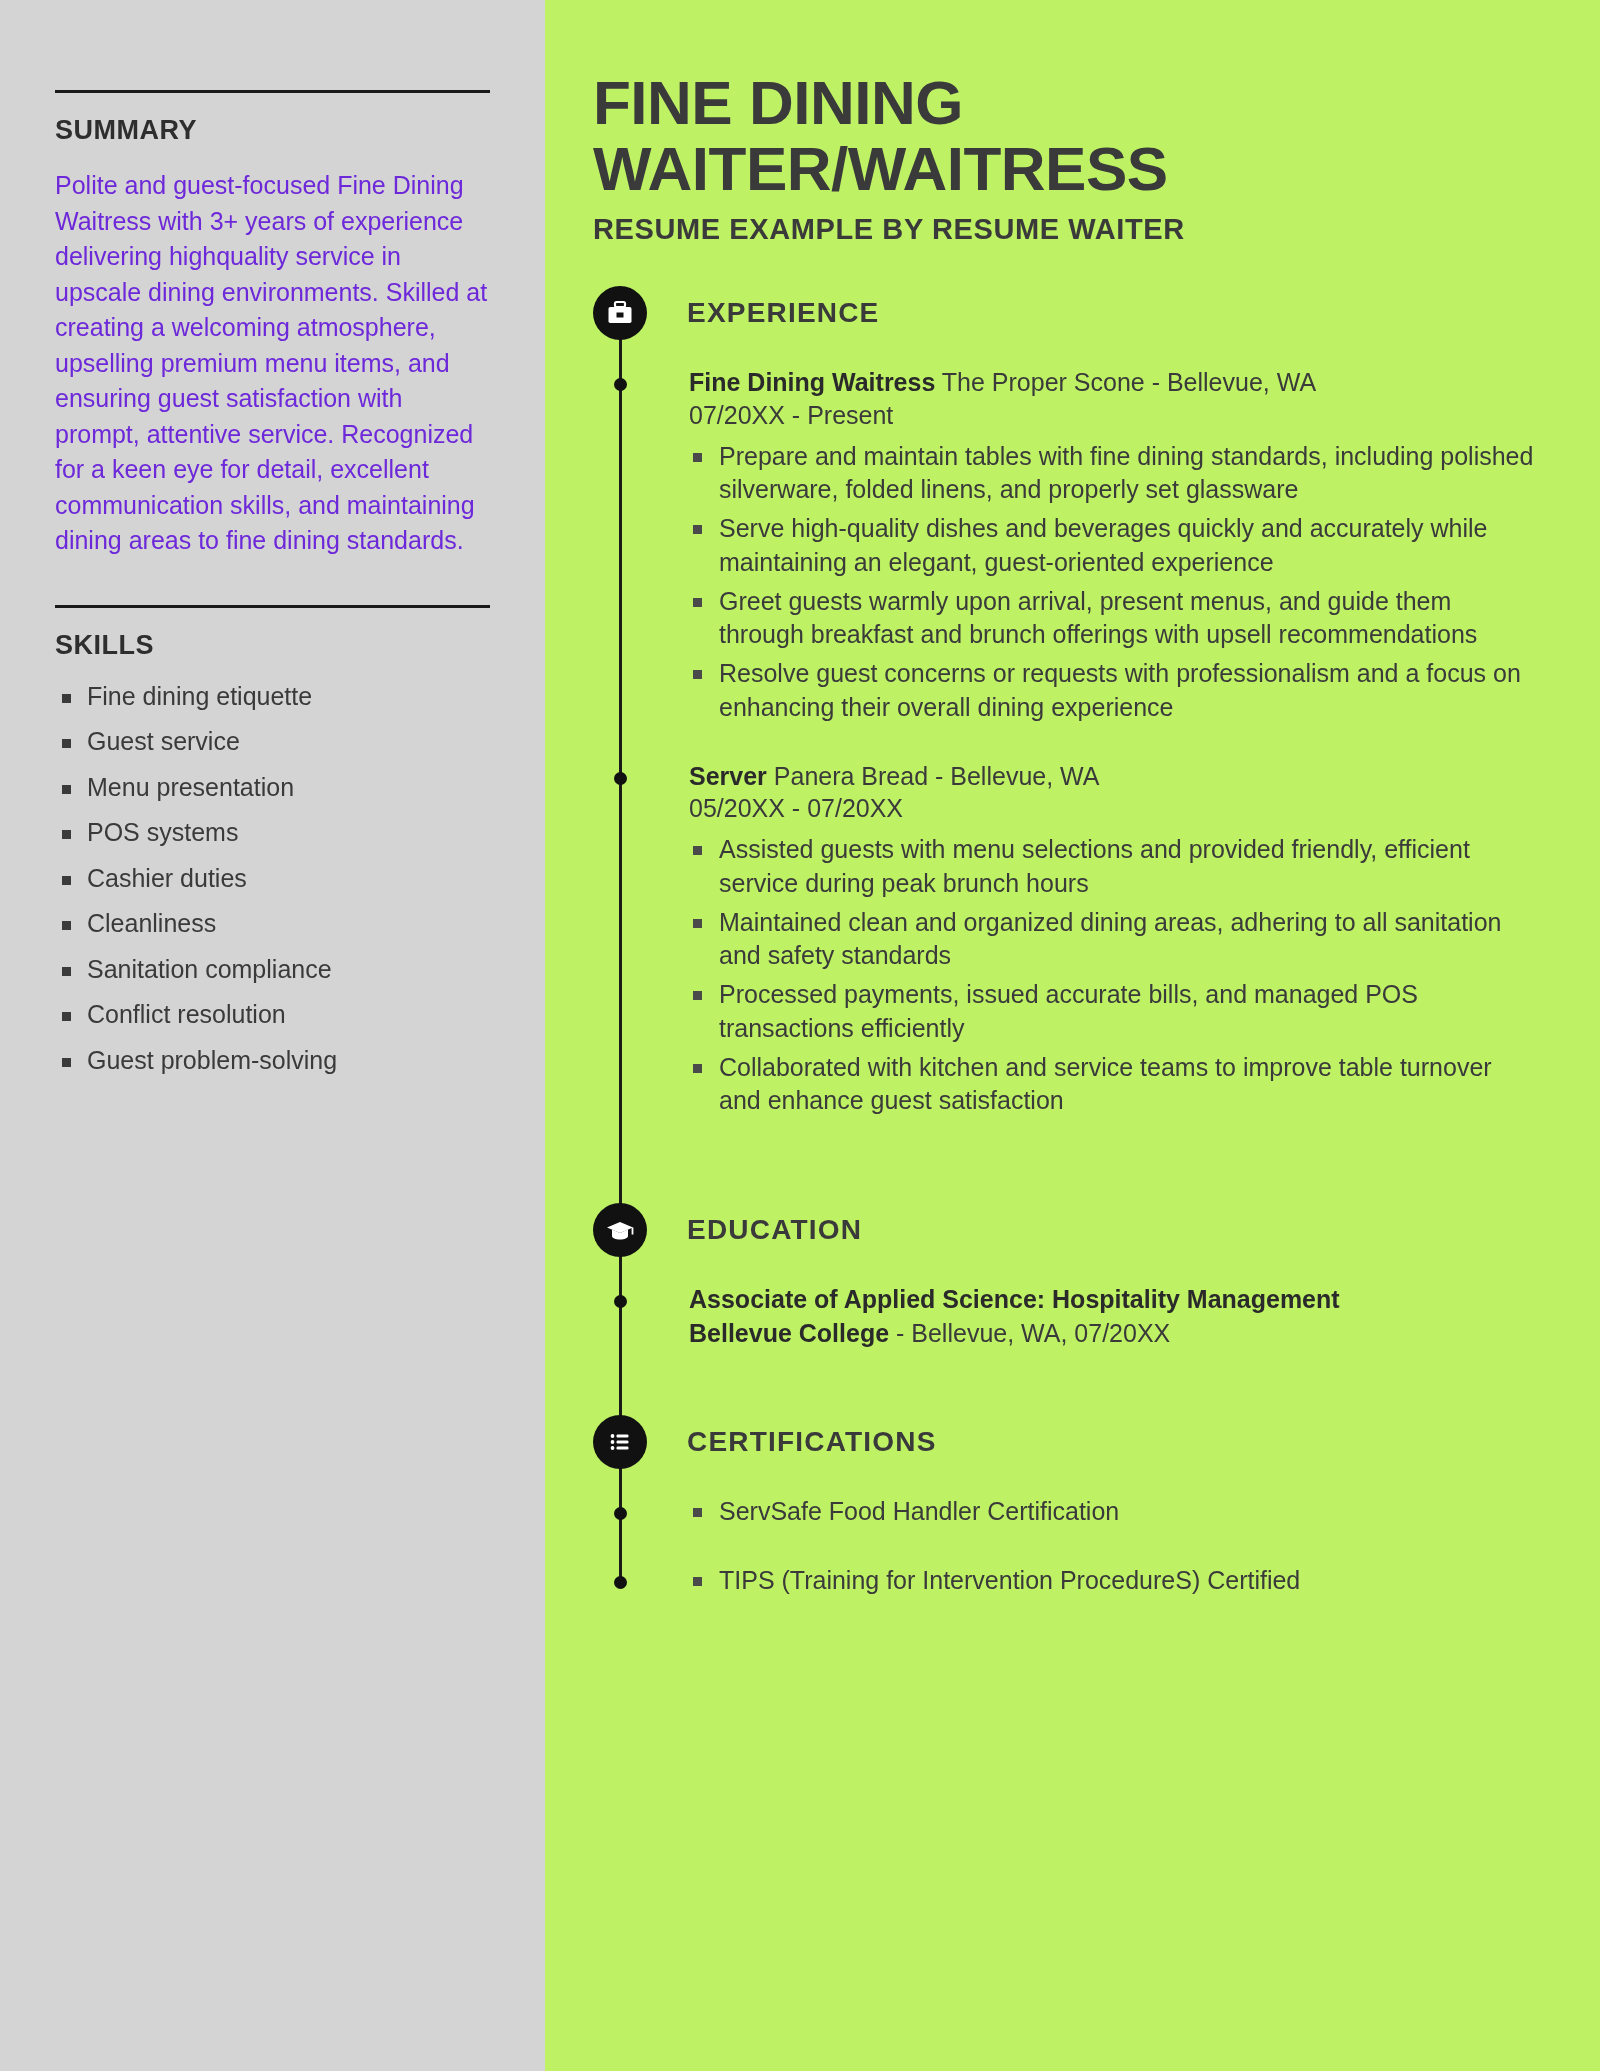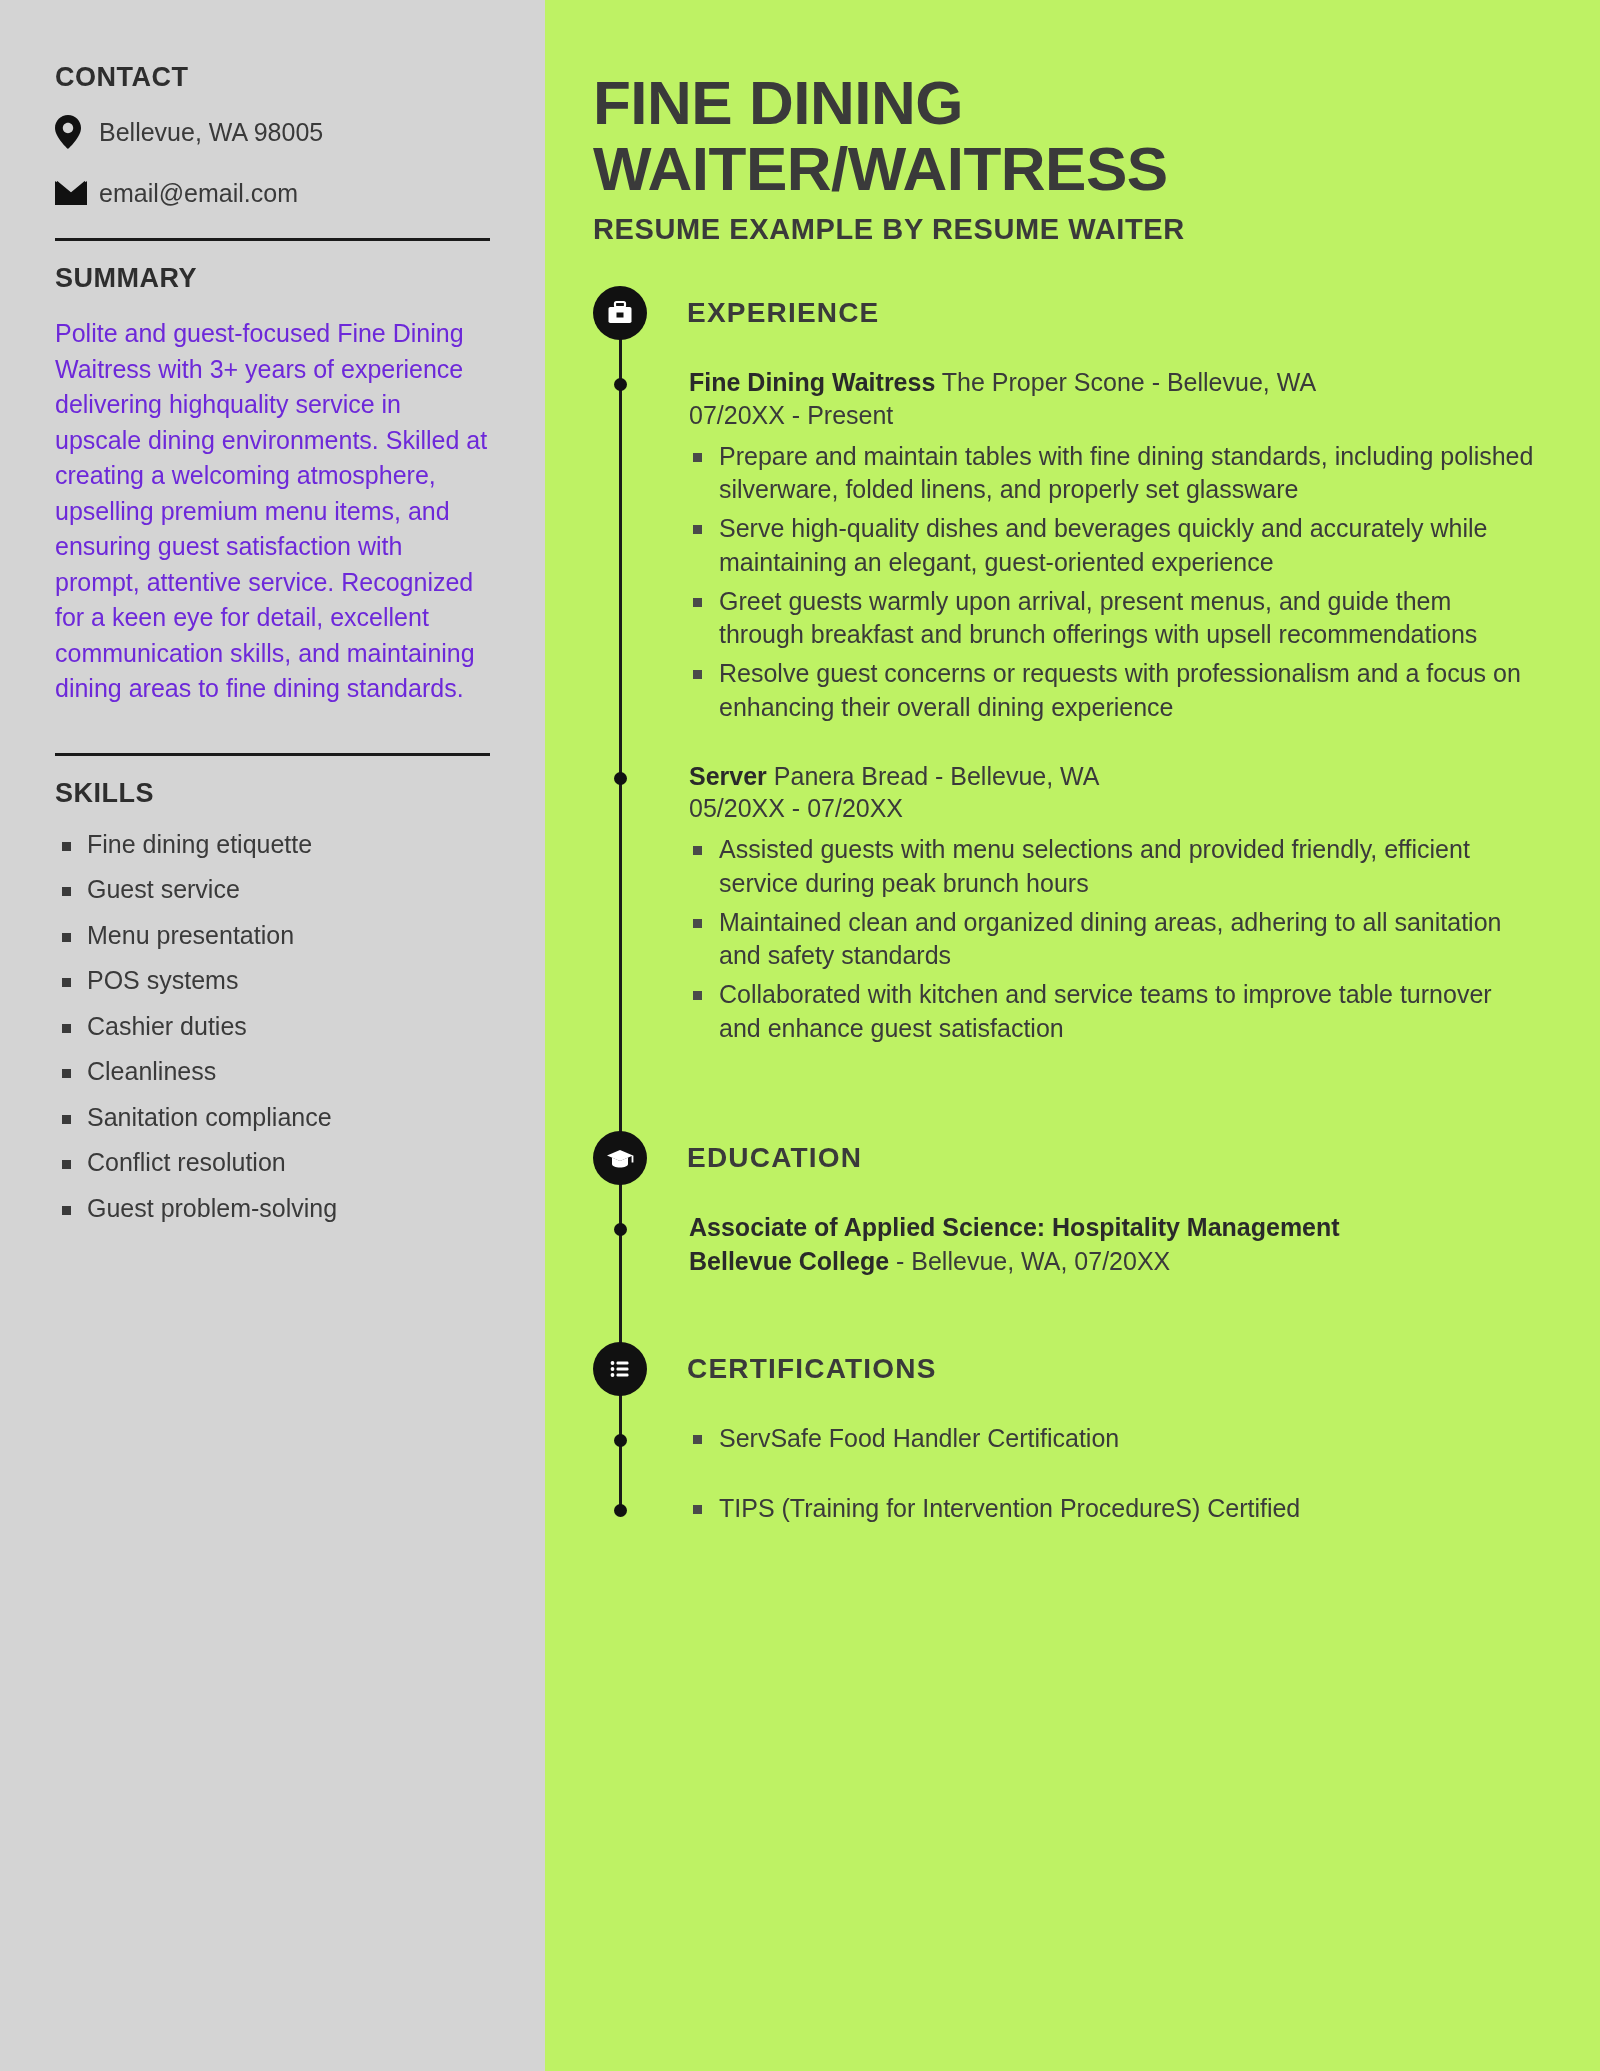--- a/index.html
+++ b/index.html
@@ -175,43 +175,20 @@
   .sec-gap { height:50px; }
   .cert-list li { margin-bottom:20px; }
 </style>
 </head>
 <body>
 
 <div class="page">
 
   <aside class="sidebar">
 
-    <div>
-      <div class="side-h">CONTACT</div>
-
-      <div class="contact-row">
-        <span class="c-icon">
-          <svg width="26" height="34" viewBox="0 0 26 34">
-              <path d="M13 0C5.8 0 0 5.8 0 13c0 9.6 13 21 13 21s13-11.4 13-21C26 5.8 20.2 0 13 0zm0 18.2c-2.9 0-5.2-2.3-5.2-5.2S10.1 7.8 13 7.8s5.2 2.3 5.2 5.2-2.3 5.2-5.2 5.2z" fill="#111"></path>
-            </svg>
-        </span>
-        <span class="c-text">Bellevue, WA 98005</span>
-      </div>
-
-      <div class="contact-row">
-        <span class="c-icon">
-          <svg width="32" height="24" viewBox="0 0 32 24">
-              <rect x="0" y="0" width="32" height="24" fill="#111"></rect>
-              <path d="M0 0 L16 13 L32 0 Z" fill="#d4d4d4"></path>
-              <path d="M1.5 1 L16 13 L30.5 1" fill="none" stroke="#111" stroke-width="2.6"></path>
-            </svg>
-        </span>
-        <span class="c-text">email@email.com</span>
-      </div>
-    </div>
 
     <div class="divider"></div>
 
     <div>
       <div class="side-h">SUMMARY</div>
       <p class="summary-text">Polite and guest-focused Fine Dining Waitress with 3+ years of experience delivering highquality service in upscale dining environments. Skilled at creating a welcoming atmosphere, upselling premium menu items, and ensuring guest satisfaction with prompt, attentive service. Recognized for a keen eye for detail, excellent communication skills, and maintaining dining areas to fine dining standards.</p>
     </div>
 
     <div class="divider" style="margin-top:46px;"></div>
 
@@ -265,20 +242,21 @@
         </div>
 
         <div class="entry">
           <div class="entry-head">
             <b>Server</b><span> Panera Bread - Bellevue, WA</span>
           </div>
           <div class="entry-date">05/20XX - 07/20XX</div>
           <ul class="bullets">
             <li>Assisted guests with menu selections and provided friendly, efficient service during peak brunch hours</li>
             <li>Maintained clean and organized dining areas, adhering to all sanitation and safety standards</li>
+            <li>Processed payments, issued accurate bills, and managed POS transactions efficiently</li>
             <li>Collaborated with kitchen and service teams to improve table turnover and enhance guest satisfaction</li>
           </ul>
         </div>
       </section>
 
       <div class="sec-gap"></div>
 
       <section class="section">
         <div class="sec-head">
           <span class="sec-badge">

